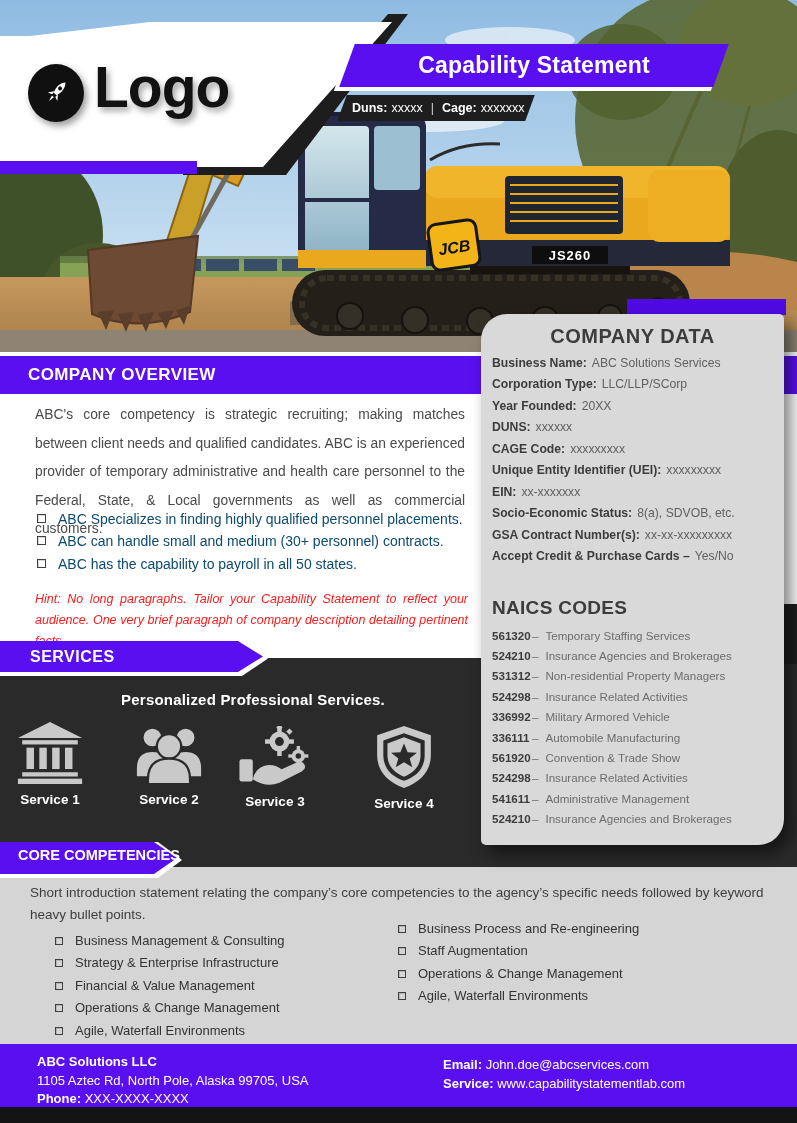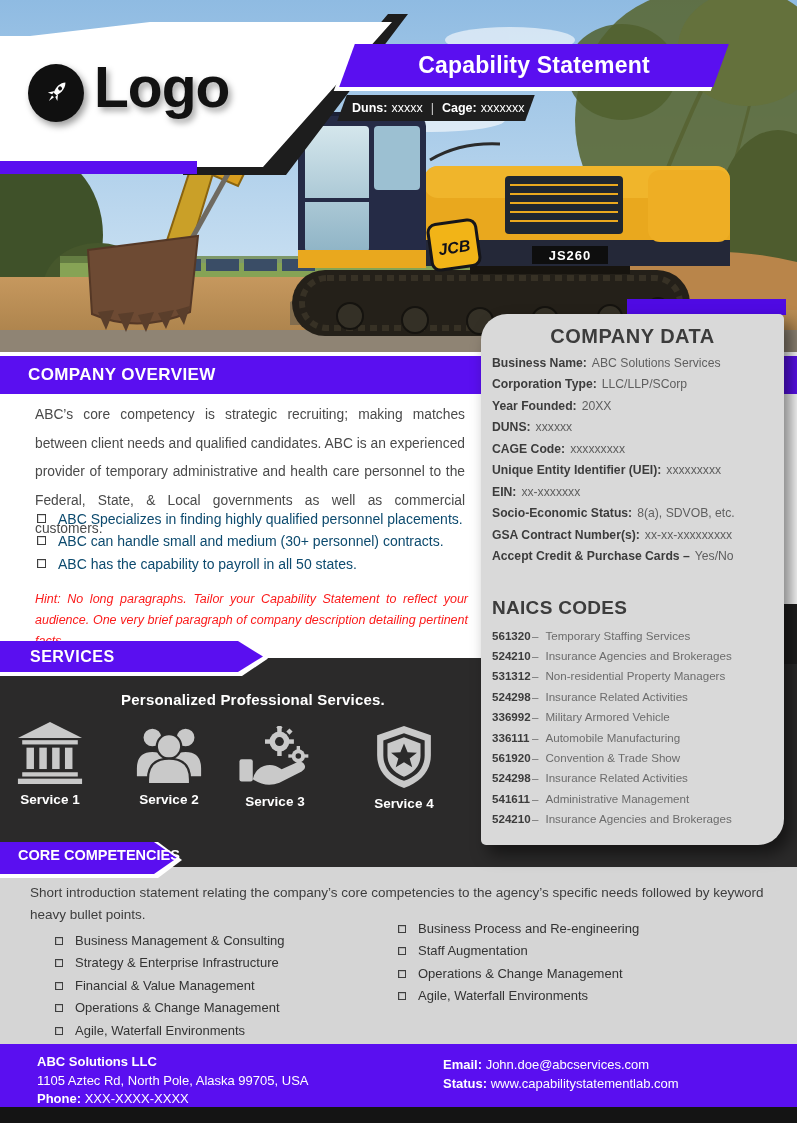--- a/index.html
+++ b/index.html
@@ -467,21 +467,21 @@
       <b>Phone:</b>
       <span>XXX-XXXX-XXXX</span>
     </div>
   </div>
   <div class="footer-right">
     <div>
       <b>Email:</b>
       <span>John.doe@abcservices.com</span>
     </div>
     <div>
-      <b>Status:</b>
+      <b>Service:</b>
       <span>www.capabilitystatementlab.com</span>
     </div>
   </div>
 
   <div class="black-edge hdr"></div>
   <div class="logo-shape hdr"></div>
   <div class="tl-strip hdr"></div>
   <div class="logo-circle hdr">
     <svg width="32" height="32" viewBox="0 0 24 24">
       <g transform="rotate(42 12 12)" fill="#ffffff">

